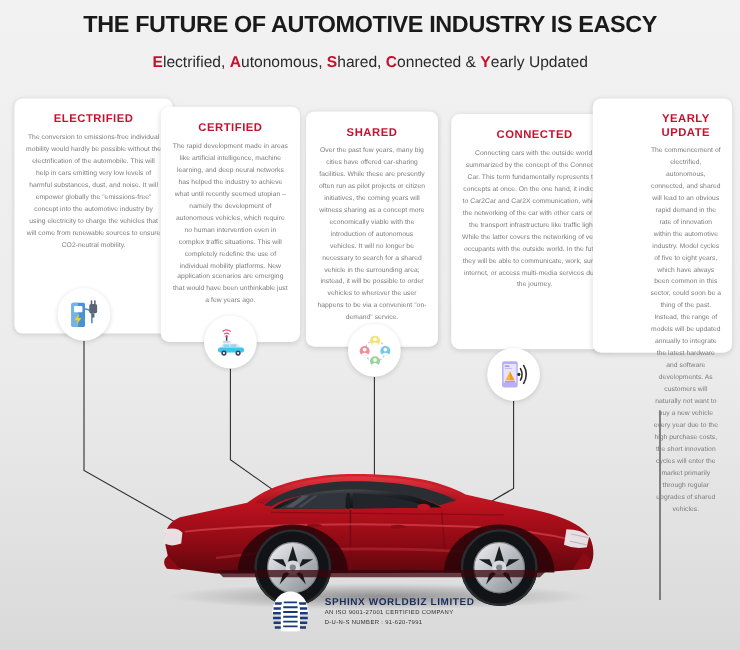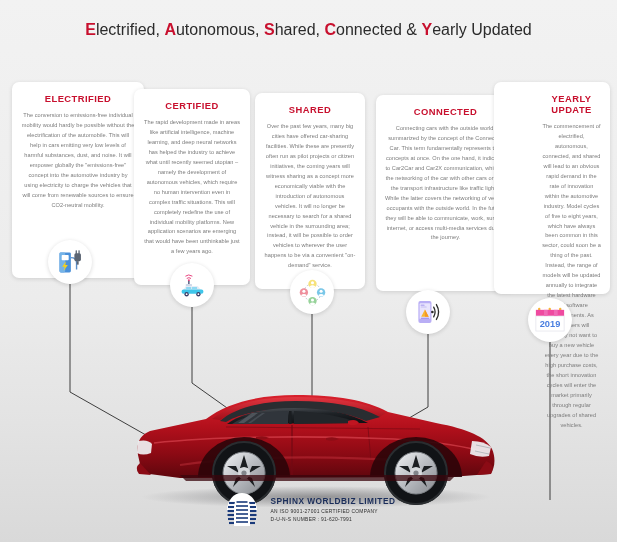--- a/index.html
+++ b/index.html
@@ -11,21 +11,21 @@
   }
   #stage { position:relative; width:617px; height:542px; }
 
   
   .header { position:absolute; top:10px; left:0; width:617px; text-align:center; }
   .title {
     font-size:19.5px; font-weight:bold; color:#1a1a1a;
     letter-spacing:-0.3px; white-space:nowrap;
   }
   .subtitle {
-    margin-top:11px; font-size:16px; color:#2b2b2b; white-space:nowrap;
+    margin-top:11px; font-size:13px; color:#2b2b2b; white-space:nowrap;
   }
   .subtitle .cap { color:#c8102e; font-weight:bold; }
 
   
   .lines { position:absolute; top:0; left:0; width:617px; height:542px; }
 
   
   .card {
     position:absolute; background:#ffffff; border-radius:7px;
     box-shadow:0 1px 4px rgba(0,0,0,0.13);
@@ -69,20 +69,21 @@
   .company { font-size:8.3px; font-weight:bold; color:#1a2d5a; letter-spacing:0.5px; }
   .cert { font-size:4.9px; color:#2c2c2c; letter-spacing:0.3px; margin-top:2px; }
   .duns { font-size:4.9px; color:#2c2c2c; letter-spacing:0.3px; margin-top:1.5px; }
 </style>
 </head>
 <body>
 
 <div id="stage">
 
   <div class="header">
+    <div class="title">THE FUTURE OF AUTOMOTIVE INDUSTRY IS EASCY</div>
     <div class="subtitle">
       <span><span class="cap">E</span><span>lectrified, </span></span><span><span class="cap">A</span><span>utonomous, </span></span><span><span class="cap">S</span><span>hared, </span></span><span><span class="cap">C</span><span>onnected &amp; </span></span><span><span class="cap">Y</span><span>early Updated</span></span>
     </div>
   </div>
 
   <svg class="lines" viewBox="0 0 617 542">
     <polyline points="70,284 70,392 190,460" fill="none" stroke="#2b2b2b" stroke-width="0.9"></polyline>
     <polyline points="192,307 192,383 258,430" fill="none" stroke="#2b2b2b" stroke-width="0.9"></polyline>
     <polyline points="312,314 312,428" fill="none" stroke="#2b2b2b" stroke-width="0.9"></polyline>
     <polyline points="428,334 428,407 392,428" fill="none" stroke="#2b2b2b" stroke-width="0.9"></polyline>
@@ -180,33 +181,20 @@
       <rect x="7.6" y="9.8" width="7" height="1.1" rx="0.5" fill="#c5bdf0"></rect>
       <path d="M12.5 13 L16.8 21.5 L8.2 21.5 Z" fill="#f7b733"></path>
       <path d="M12.5 13 L16.8 21.5 L12.5 21.5 Z" fill="#f59a22"></path>
       <rect x="7.6" y="22.6" width="10" height="1" rx="0.5" fill="#8f7fe8"></rect>
       <path d="M22.5 10.5 q3.2 5.5 0 11" fill="none" stroke="#2b2b2b" stroke-width="1.5" stroke-linecap="round"></path>
       <path d="M25.6 7.5 q5 8.5 0 17" fill="none" stroke="#2b2b2b" stroke-width="1.5" stroke-linecap="round"></path>
       <circle cx="21" cy="16" r="1.5" fill="#2b2b2b"></circle>
     </svg>
   </div>
 
-  <div class="badge" id="badge-4">
-    <svg width="30" height="30" viewBox="0 0 34 30">
-      <rect x="3.5" y="1" width="2.6" height="5" rx="1.2" fill="#f7b733"></rect>
-      <rect x="15.4" y="1" width="2.6" height="5" rx="1.2" fill="#f7b733"></rect>
-      <rect x="27.3" y="1" width="2.6" height="5" rx="1.2" fill="#f7b733"></rect>
-      <rect x="1" y="3.5" width="32" height="7" fill="#ef4aa0"></rect>
-      <rect x="1" y="10.5" width="32" height="17" fill="#ffffff"></rect>
-      <rect x="1" y="10.5" width="32" height="17" fill="none" stroke="#e2e2ea" stroke-width="0.8"></rect>
-      <rect x="10.2" y="3.5" width="4.2" height="7" fill="#f06ab5"></rect>
-      <rect x="21.5" y="3.5" width="4.2" height="7" fill="#f06ab5"></rect>
-      <text x="17" y="23.2" font-family="'Liberation Sans',sans-serif" font-size="10.5" font-weight="bold" fill="#4a7fe0" text-anchor="middle">2019</text>
-    </svg>
-  </div>
 
   <div class="car-wrap">
     <svg width="390" height="125" viewBox="0 0 390 125">
       <defs>
         <linearGradient id="bodyG" x1="0" y1="0" x2="0" y2="1">
           <stop offset="0%" stop-color="#d8202c"></stop>
           <stop offset="38%" stop-color="#b3101c"></stop>
           <stop offset="70%" stop-color="#8d0a14"></stop>
           <stop offset="100%" stop-color="#5e060d"></stop>
         </linearGradient>

